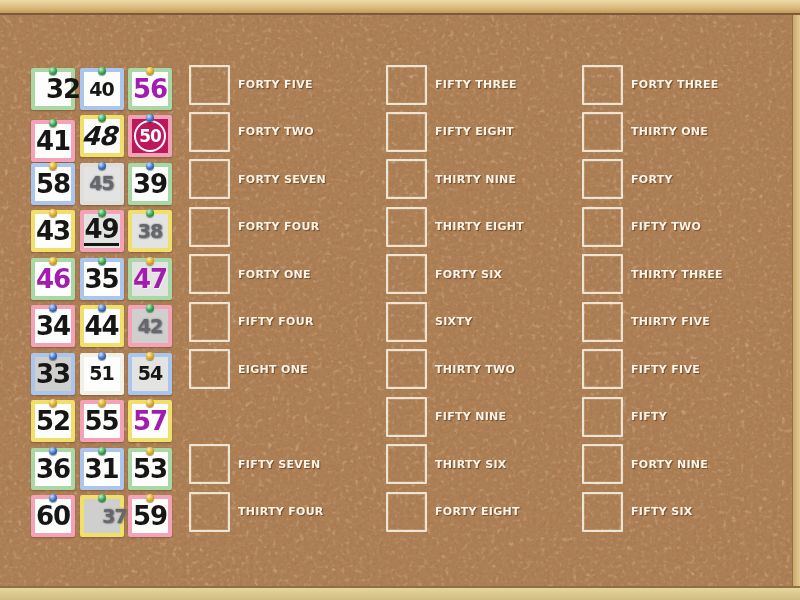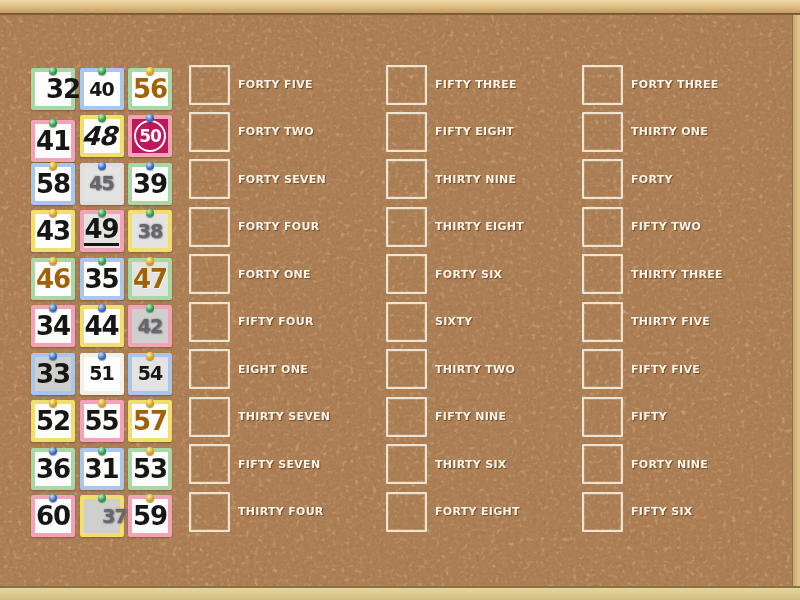--- a/index.html
+++ b/index.html
@@ -31,21 +31,21 @@
   .f-white{border-color:#f1f1e9;}
   .f-gray{border-color:#dedede;}
   .bg-white{background:#fdfdfc;}
   .bg-lightgray{background:#e3e3e1;}
   .bg-gray{background:#cfcfcd;}
   .bg-black{background:#be185d;}
   .num{font-weight:bold;line-height:1;letter-spacing:-1px;}
   .s-lg{font-size:26px;}
   .s-md{font-size:19px;}
   .n-black{color:#161616;}
-  .n-gray{color:#a16207;text-shadow:1px 1px 0 rgba(255,255,255,.55);}
+  .n-gray{color:#a21caf;text-shadow:1px 1px 0 rgba(255,255,255,.55);}
   .n-fuzzy{color:#66666d;text-shadow:0 0 2px rgba(102,102,109,.9),1px 1px 1px rgba(130,130,136,.6);}
   .n-white{color:#ffffff;}
   .st-italic{font-style:italic;transform:skewX(-6deg);}
   .st-underline{border-bottom:3px solid #161616;padding-bottom:1px;}
   .st-circle{border:2.5px solid #fff;border-radius:50%;width:28px;height:28px;
     display:flex;align-items:center;justify-content:center;font-size:17px;letter-spacing:-1px;}
   
   .pin{position:absolute;top:-5px;left:50%;transform:translateX(-50%);
     width:8px;height:8px;border-radius:50%;box-shadow:0 1px 1px rgba(0,0,0,.4);}
   .pin-green{background:radial-gradient(circle at 35% 30%,#c9f0c9,#2f9e4f 55%,#1c6b33);}
@@ -227,24 +227,20 @@
     <span class="slot-label">FORTY ONE</span>
   </div>
       <div class="slot-row" style="left: 189px; top: 301.75px;">
     <div class="slot-box"></div>
     <span class="slot-label">FIFTY FOUR</span>
   </div>
       <div class="slot-row" style="left: 189px; top: 349.2px;">
     <div class="slot-box"></div>
     <span class="slot-label">EIGHT ONE</span>
   </div>
-      <div class="slot-row" style="left: 189px; top: 396.65px;">
-    <div class="slot-box"></div>
-    <span class="slot-label">THIRTY SEVEN</span>
-  </div>
       <div class="slot-row" style="left: 189px; top: 444.1px;">
     <div class="slot-box"></div>
     <span class="slot-label">FIFTY SEVEN</span>
   </div>
       <div class="slot-row" style="left: 189px; top: 491.55px;">
     <div class="slot-box"></div>
     <span class="slot-label">THIRTY FOUR</span>
   </div>
       <div class="slot-row" style="left: 386px; top: 64.5px;">
     <div class="slot-box"></div>

